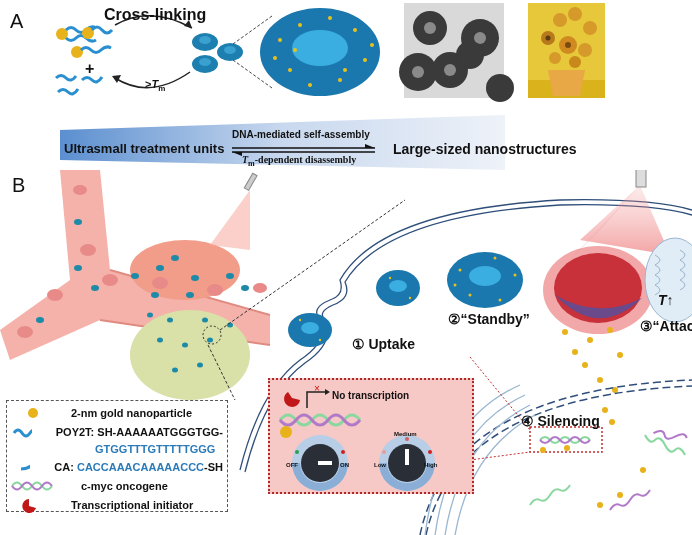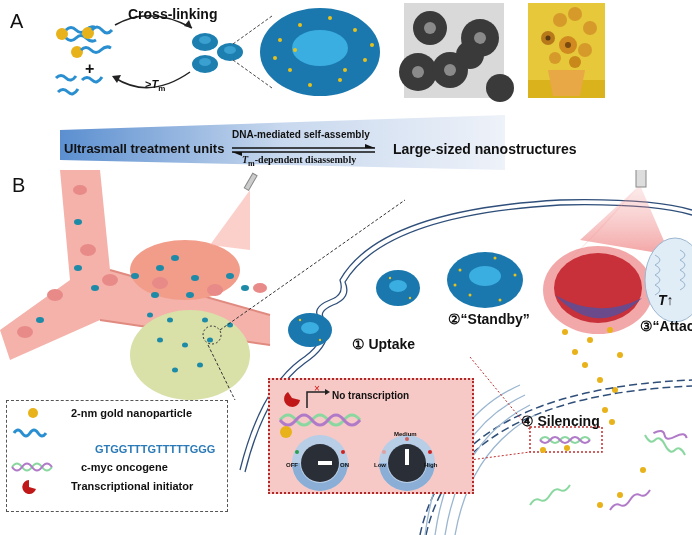--- a/index.html
+++ b/index.html
@@ -93,21 +93,21 @@
     <circle cx="590" cy="28" r="7" fill="#d69a2a"></circle>
       <circle cx="548" cy="38" r="7" fill="#b8791a"></circle>
     <circle cx="568" cy="45" r="9" fill="#d08a20"></circle>
       <circle cx="585" cy="50" r="7" fill="#d69a2a"></circle>
     <circle cx="555" cy="58" r="6" fill="#d69a2a"></circle>
       <circle cx="575" cy="62" r="6" fill="#c8881a"></circle>
     <circle cx="548" cy="38" r="2.5" fill="#5a3a10"></circle>
       <circle cx="568" cy="45" r="3" fill="#7a4a10"></circle>
   </g>
 </svg>
-<div class="abs lbl" style="left:128px;top:6px;font-size:14px;">Cross-linking</div>
+<div class="abs lbl" style="left:104px;top:6px;font-size:16px;">Cross-linking</div>
 <div class="abs lbl" style="left:85px;top:60px;font-size:16px;">+</div>
 <div class="abs lbl" style="left:145px;top:78px;"><span>&gt;</span><i>T</i><span class="sub">m</span></div>
 
 <svg class="abs" style="left:60px;top:115px" width="445" height="55">
   <defs>
     <linearGradient id="bg1" x1="0" x2="1" y1="0" y2="0">
       <stop offset="0" stop-color="#5b8fd0"></stop>
         <stop offset="0.5" stop-color="#c8d8ee"></stop>
         <stop offset="1" stop-color="#eef2f9"></stop>
     </linearGradient>
@@ -311,22 +311,29 @@
   <div class="leg-row">
     <svg width="36" height="14">
         <circle cx="22" cy="7" r="5" fill="#e8b21a"></circle>
       </svg>
     <span>2-nm gold nanoparticle</span>
   </div>
   <div class="leg-row">
     <svg width="36" height="14">
         <path d="M3 8 q4 -6 8 0 t8 0 t8 0 t8 0" stroke="#2a8fd0" stroke-width="3" fill="none"></path>
       </svg>
+    <span>POY2T: SH-AAAAAATGGGTGG-</span>
   </div>
   <div class="leg-row blue" style="padding-left:84px;height:16px;">GTGGTTTGTTTTTGGG</div>
+  <div class="leg-row">
+    <svg width="36" height="14">
+        <path d="M10 9 q6 0 10 -3 t14 -1" stroke="#2a8fd0" stroke-width="3" fill="none"></path>
+      </svg>
+    <span><span>CA: </span><span class="blue">CACCAAACAAAAACCC</span><span>-SH</span></span>
+  </div>
   <div class="leg-row">
     <svg width="46" height="14">
         <path d="M1 7 q5 -7 10 0 t10 0 t10 0 t10 0" stroke="#8ad8a0" stroke-width="2" fill="none"></path>
         <path d="M1 7 q5 7 10 0 t10 0 t10 0 t10 0" stroke="#b07ac8" stroke-width="2" fill="none"></path>
       </svg>
     <span>c-myc oncogene</span>
   </div>
   <div class="leg-row">
     <svg width="36" height="16">
         <path d="M18 2 a7 7 0 1 0 7 9 l-7 -2 z" fill="#c01818"></path>

